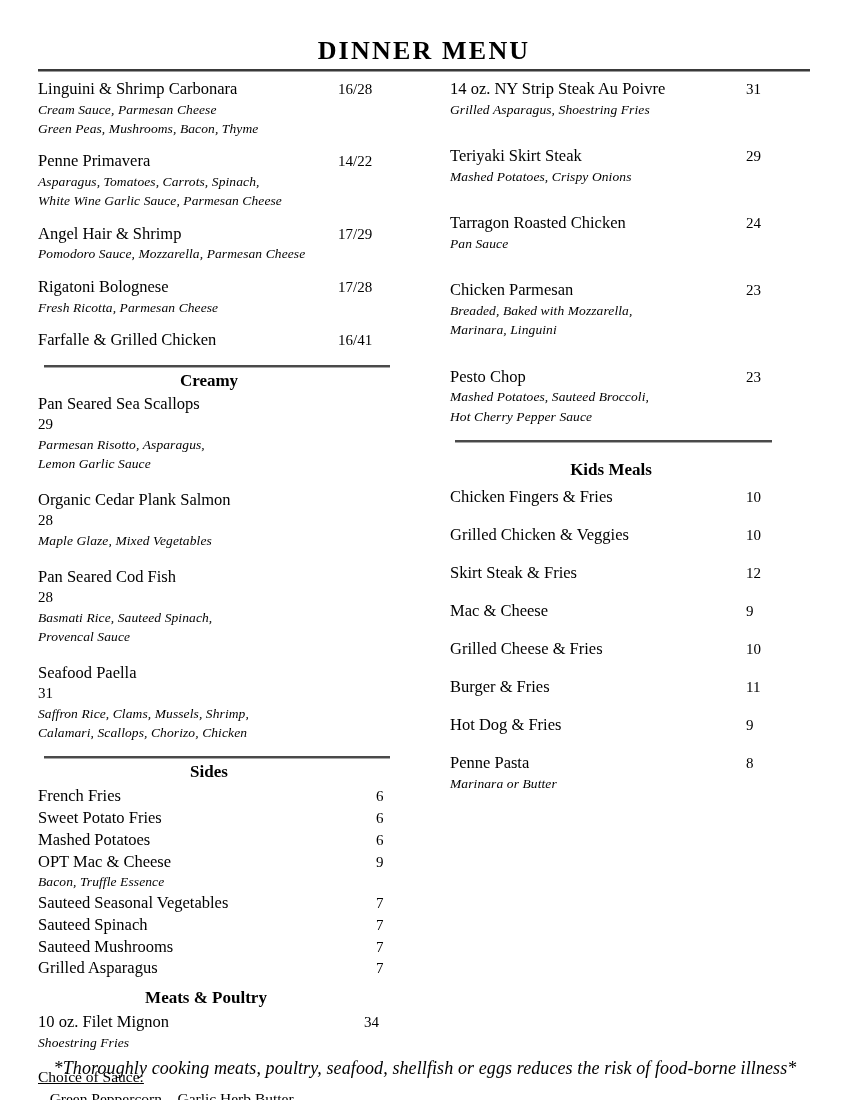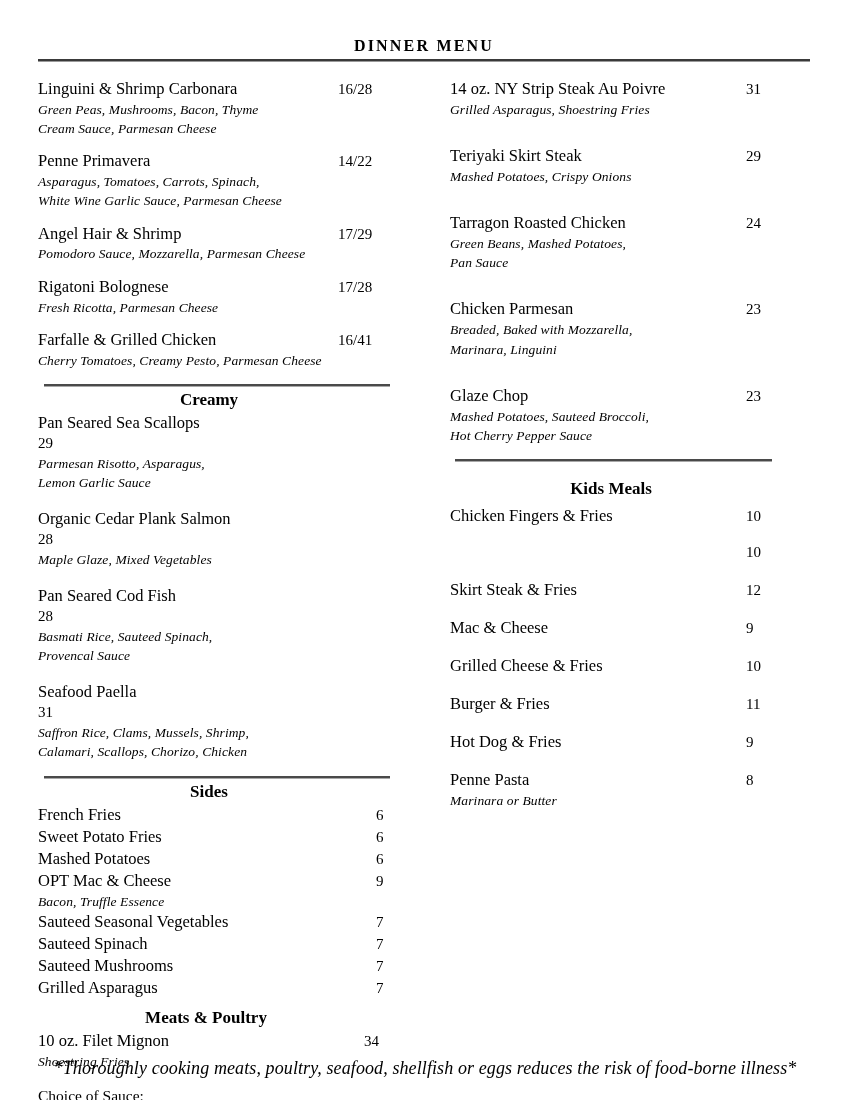--- a/index.html
+++ b/index.html
@@ -26,21 +26,21 @@
 
   
   .header {
     position: absolute;
     left: 38px;
     top: 38px;
     width: 772px;
   }
   .menu-title {
     text-align: center;
-    font-size: 16px;
+    font-size: 26px;
     font-weight: bold;
     letter-spacing: 2.2px;
     line-height: 1.0;
     margin: 0;
     padding-bottom: 5px;
   }
   .header-rule {
     width: 100%;
     height: 0;
     border-top: 2px solid #3a3a3a;
@@ -180,22 +180,22 @@
 
   <div class="col col-left">
 
     <div class="sec-pasta">
         <div class="item">
           <div class="item-line">
             <span class="item-name">Linguini &amp; Shrimp Carbonara</span>
             <span class="dotfill"></span>
             <span class="item-price">16/28</span>
           </div>
+          <div class="desc">Cream Sauce, Parmesan Cheese</div>
           <div class="desc">Green Peas, Mushrooms, Bacon, Thyme</div>
-          <div class="desc">Cream Sauce, Parmesan Cheese</div>
         </div>
         <div class="item">
           <div class="item-line">
             <span class="item-name">Penne Primavera</span>
             <span class="dotfill"></span>
             <span class="item-price">14/22</span>
           </div>
           <div class="desc">Asparagus, Tomatoes, Carrots, Spinach,</div>
           <div class="desc">White Wine Garlic Sauce, Parmesan Cheese</div>
         </div>
@@ -214,21 +214,20 @@
             <span class="item-price">17/28</span>
           </div>
           <div class="desc">Fresh Ricotta, Parmesan Cheese</div>
         </div>
         <div class="item">
           <div class="item-line">
             <span class="item-name">Farfalle &amp; Grilled Chicken</span>
             <span class="dotfill"></span>
             <span class="item-price">16/41</span>
           </div>
-          <div class="desc">Cherry Tomatoes, Creamy Pesto, Parmesan Cheese</div>
         </div>
       </div>
 
     <div class="section-divider divider-left"></div>
     <div class="section-title">Creamy</div>
     <div class="sec-seafood">
         <div class="item">
           <div class="item-line">
             <span class="item-name">Pan Seared Sea Scallops</span>
             <span class="dotfill"></span>
@@ -365,55 +364,55 @@
             <span class="item-price">29</span>
           </div>
           <div class="desc">Mashed Potatoes, Crispy Onions</div>
         </div>
         <div class="item">
           <div class="item-line">
             <span class="item-name">Tarragon Roasted Chicken</span>
             <span class="dotfill"></span>
             <span class="item-price">24</span>
           </div>
-          <div class="desc">Green Beans, Mashed Potatoes,</div>
           <div class="desc">Pan Sauce</div>
         </div>
         <div class="item">
           <div class="item-line">
             <span class="item-name">Chicken Parmesan</span>
             <span class="dotfill"></span>
             <span class="item-price">23</span>
           </div>
           <div class="desc">Breaded, Baked with Mozzarella,</div>
           <div class="desc">Marinara, Linguini</div>
         </div>
         <div class="item">
           <div class="item-line">
-            <span class="item-name">Glaze Chop</span>
+            <span class="item-name">Pesto Chop</span>
             <span class="dotfill"></span>
             <span class="item-price">23</span>
           </div>
           <div class="desc">Mashed Potatoes, Sauteed Broccoli,</div>
           <div class="desc">Hot Cherry Pepper Sauce</div>
         </div>
       </div>
 
     <div class="section-divider divider-right"></div>
     <div class="section-title kids">Kids Meals</div>
     <div class="sec-kids">
         <div class="item">
           <div class="item-line">
             <span class="item-name">Chicken Fingers &amp; Fries</span>
             <span class="dotfill"></span>
             <span class="item-price">10</span>
           </div>
         </div>
         <div class="item">
           <div class="item-line">
+            <span class="item-name">Grilled Chicken &amp; Veggies</span>
             <span class="dotfill"></span>
             <span class="item-price">10</span>
           </div>
         </div>
         <div class="item">
           <div class="item-line">
             <span class="item-name">Skirt Steak &amp; Fries</span>
             <span class="dotfill"></span>
             <span class="item-price">12</span>
           </div>

